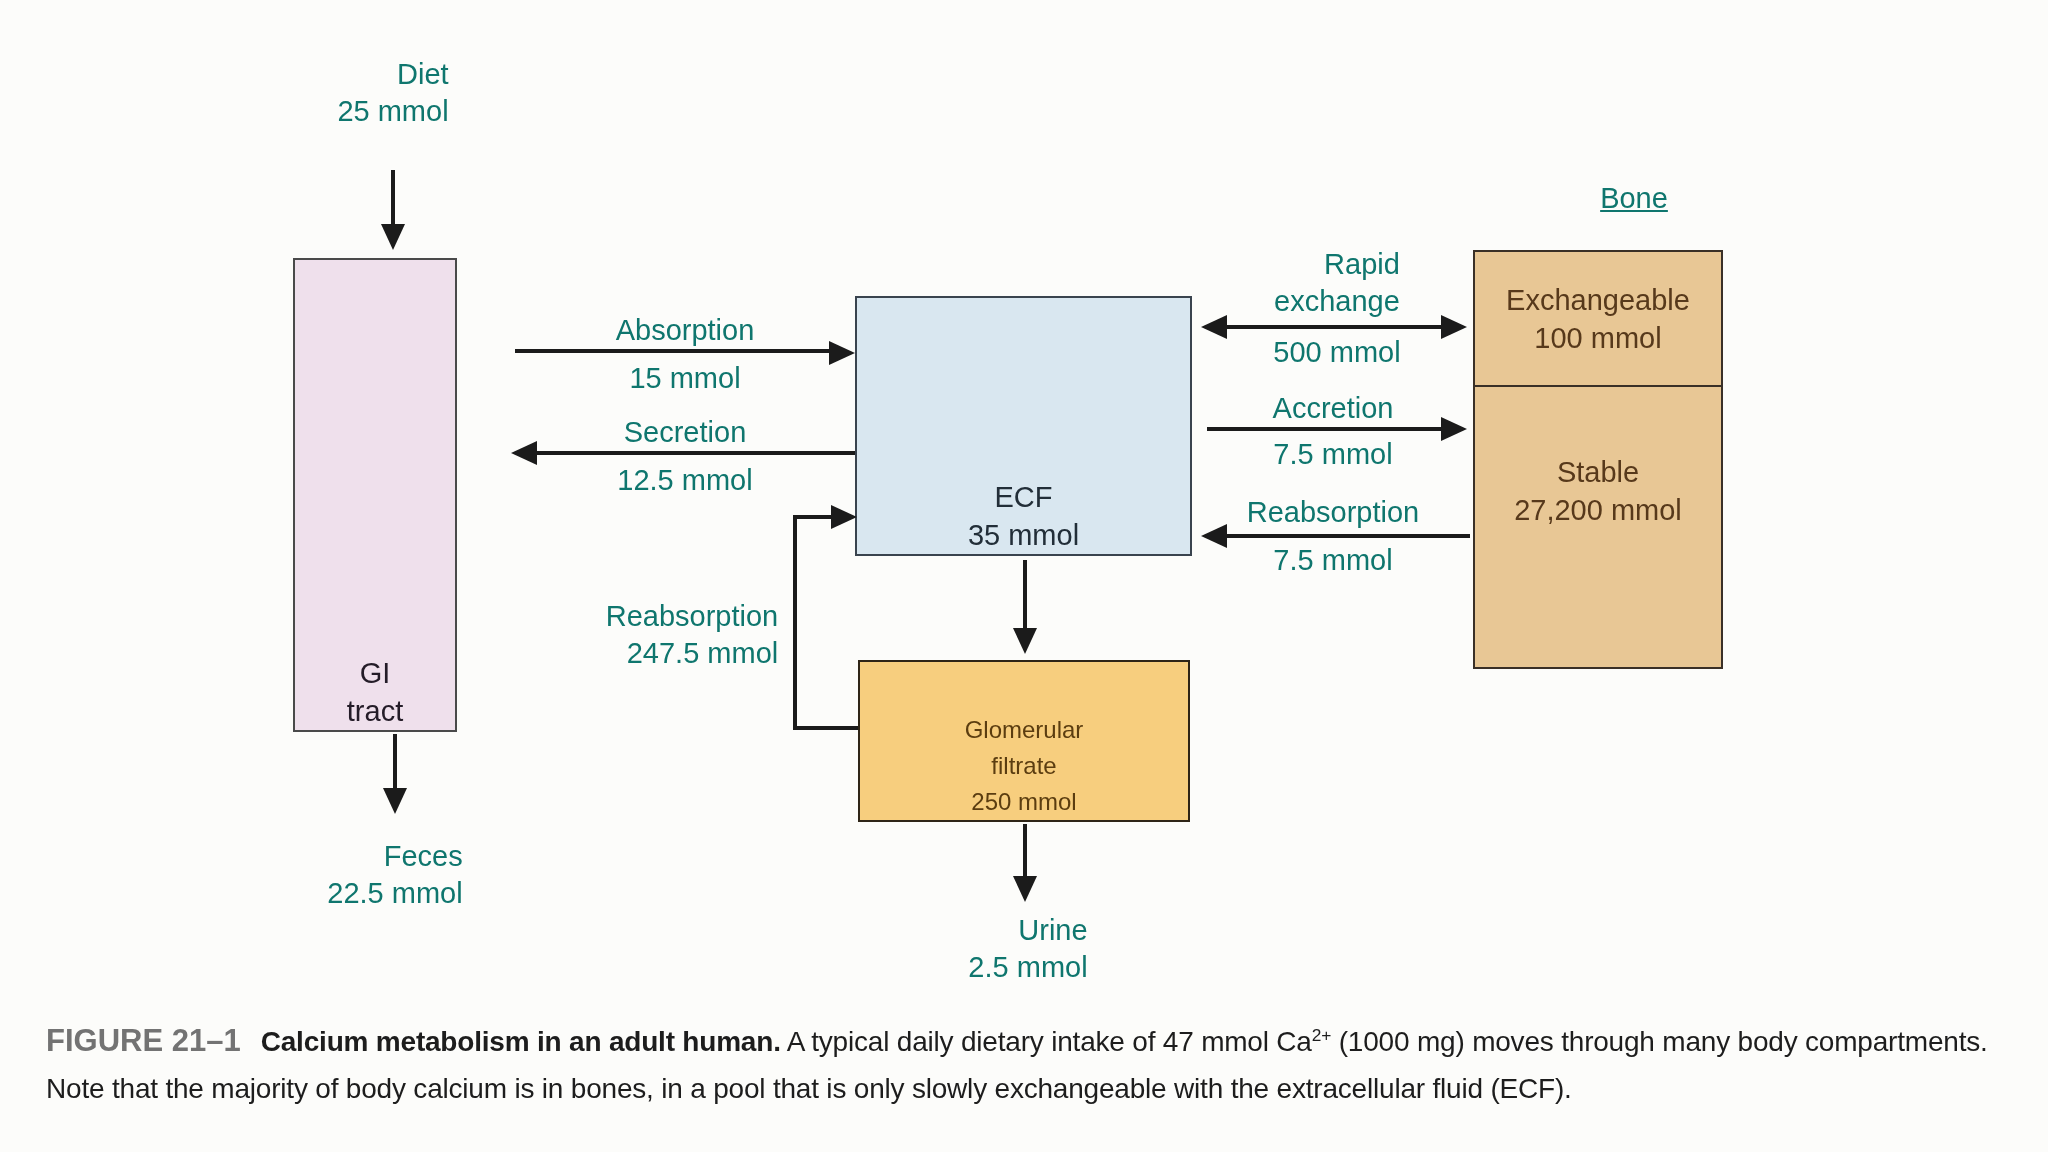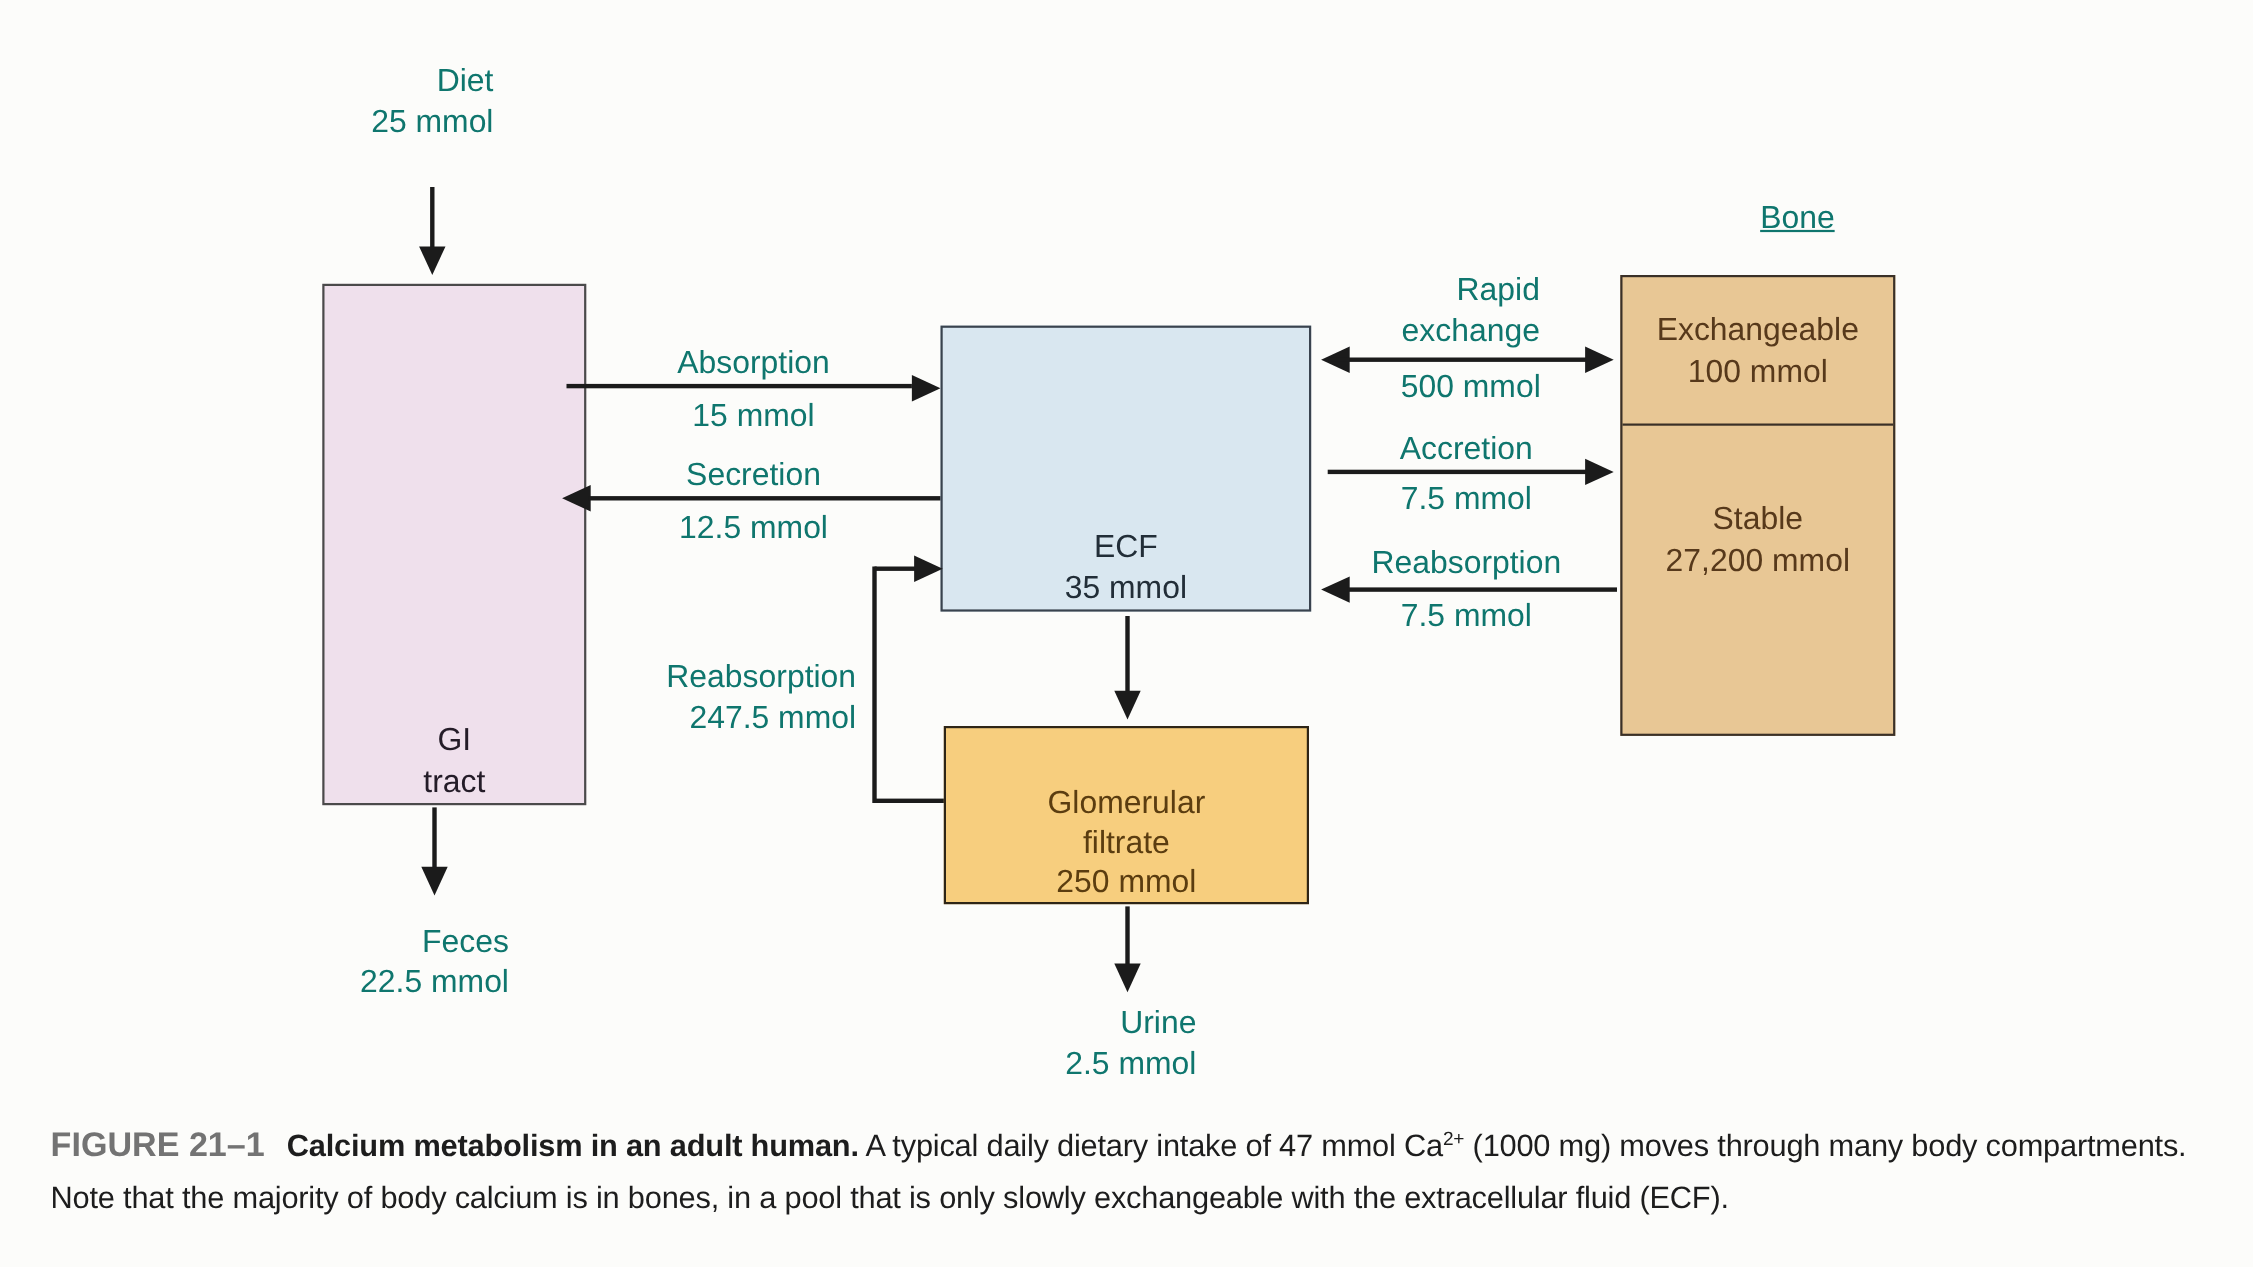--- a/index.html
+++ b/index.html
@@ -20,27 +20,27 @@
   .vline{position:absolute;width:4px;background:#1b1b1b;}
   .ah-right{position:absolute;width:0;height:0;
     border-top:12px solid transparent;border-bottom:12px solid transparent;
     border-left:26px solid #1b1b1b;}
   .ah-left{position:absolute;width:0;height:0;
     border-top:12px solid transparent;border-bottom:12px solid transparent;
     border-right:26px solid #1b1b1b;}
   .ah-down{position:absolute;width:0;height:0;
     border-left:12px solid transparent;border-right:12px solid transparent;
     border-top:26px solid #1b1b1b;}
-  #gi-box{left:293px;top:258px;width:240px;height:474px;background:#efe0ec;border:2px solid #4a4a4a;color:#241c28;}
+  #gi-box{left:293px;top:258px;width:164px;height:474px;background:#efe0ec;border:2px solid #4a4a4a;color:#241c28;}
   #ecf-box{left:855px;top:296px;width:337px;height:260px;background:#d9e7f0;border:2px solid #39434e;color:#222e38;}
   #bone-box{left:1473px;top:250px;width:250px;height:419px;background:#e8c795;border:2px solid #3a3027;padding:0;justify-content:flex-start;}
   .bone-section{box-sizing:border-box;width:100%;display:flex;flex-direction:column;align-items:center;justify-content:center;color:#57391b;}
   #bone-exchangeable{height:135px;border-bottom:2px solid #3a3027;}
   #bone-stable{flex:1;padding-bottom:72px;}
-  #gf-box{left:858px;top:660px;width:332px;height:162px;background:#f7ce7e;border:2px solid #2e2517;color:#5b3d10;font-size:29px;line-height:36px;}
+  #gf-box{left:858px;top:660px;width:332px;height:162px;background:#f7ce7e;border:2px solid #2e2517;color:#5b3d10;font-size:24px;line-height:36px;}
   #caption{
     position:absolute;left:46px;top:1012px;width:1960px;
     font-size:28px;line-height:47px;color:#1d1d1d;letter-spacing:-0.2px;
   }
   #caption .figure-label{font-weight:bold;font-size:31px;color:#737373;margin-right:20px;letter-spacing:0;}
   #caption .figure-title{font-weight:bold;margin-right:6px;}
   sup{font-size:0.62em;}
 </style>
 </head>
 <body>

